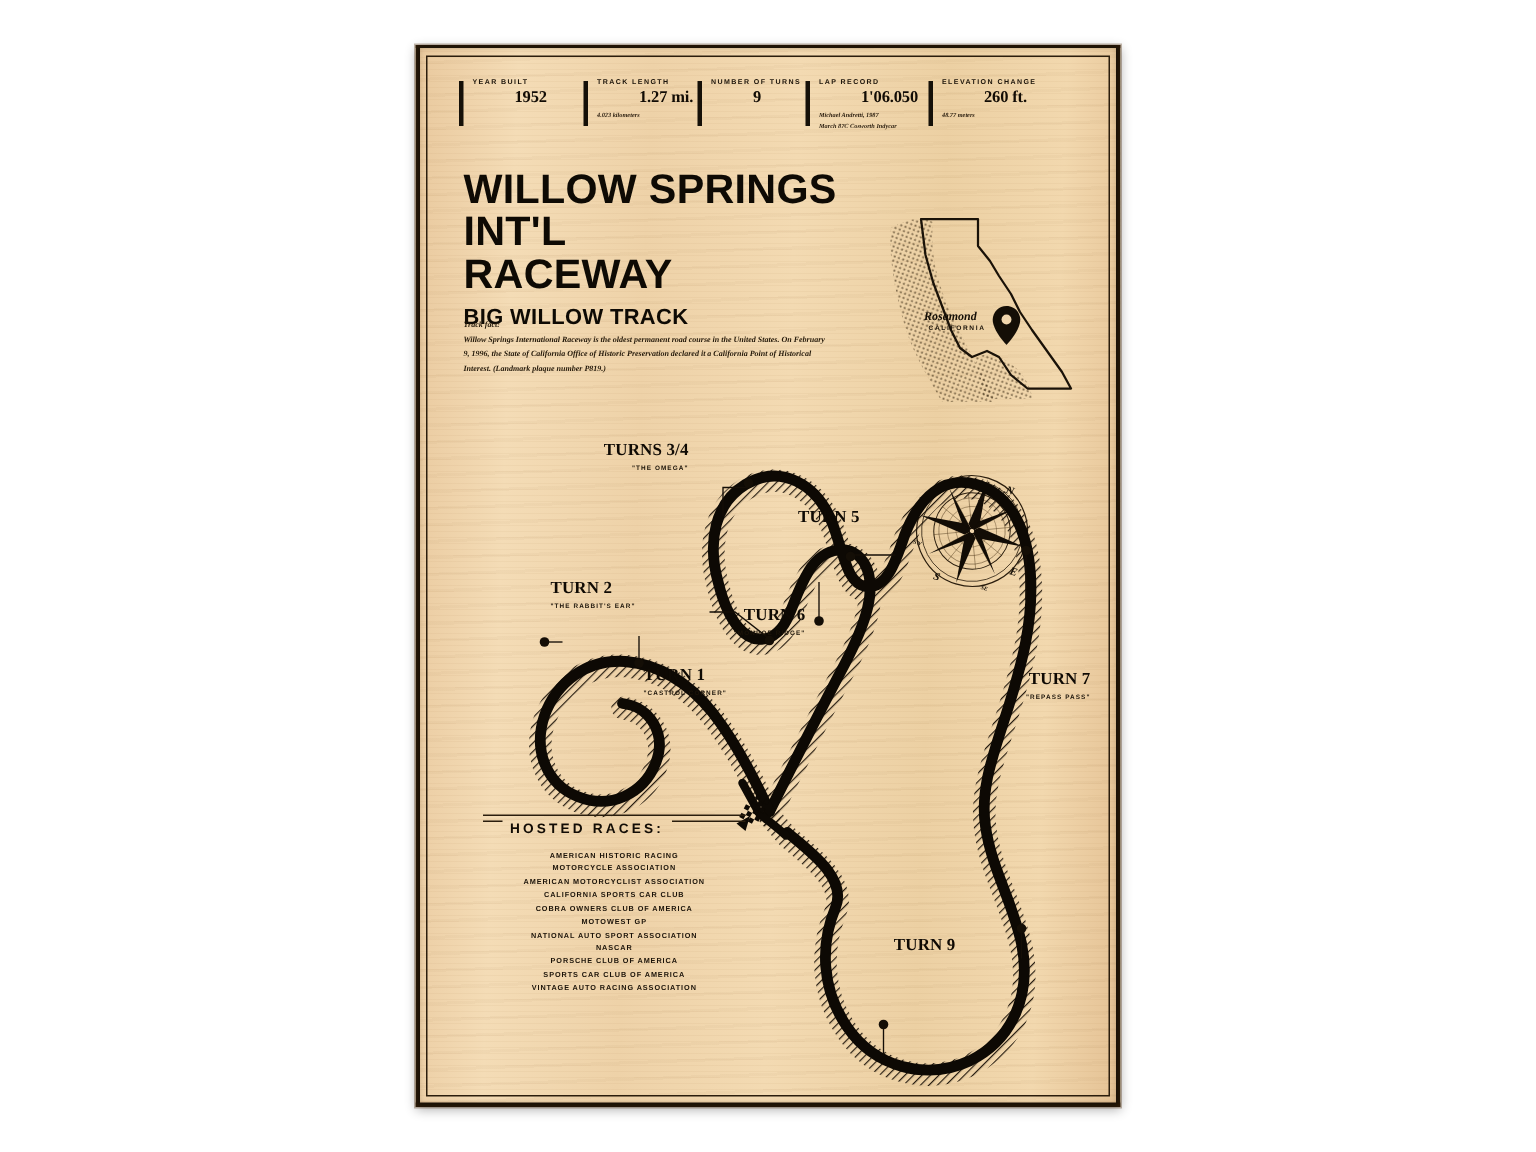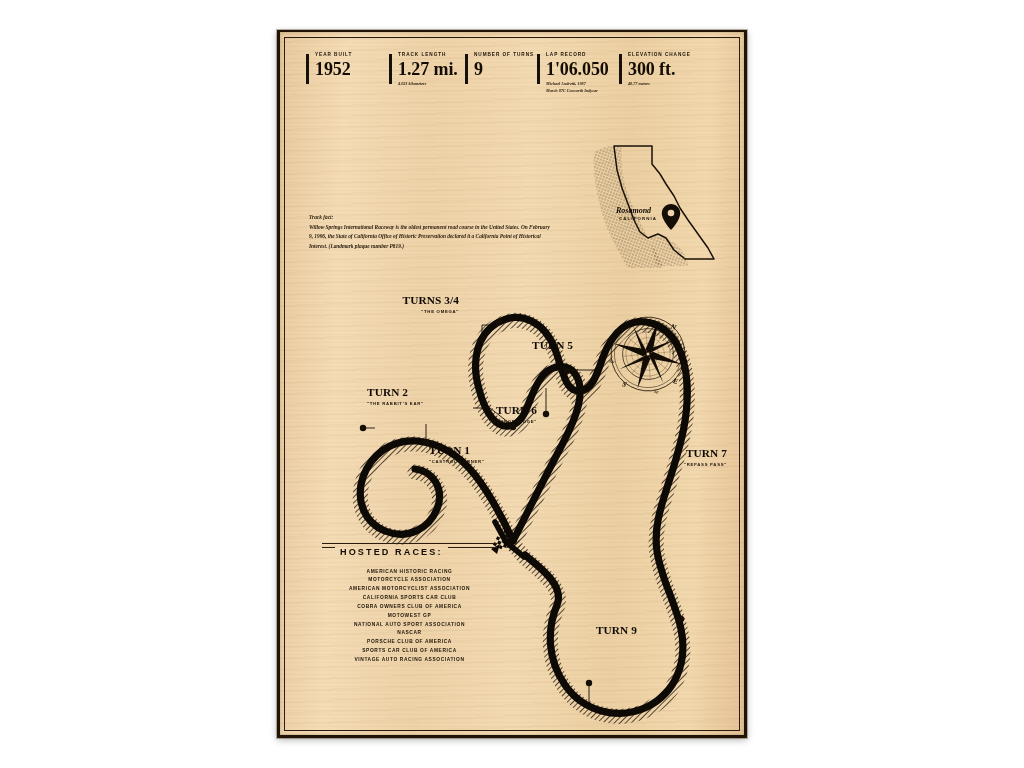--- a/index.html
+++ b/index.html
@@ -46,21 +46,21 @@
   
   #stats { position:absolute; left:29px; top:22px; right:22px; display:flex; }
   .stat { position:relative; padding-left:9px; }
   .stat .vbar { position:absolute; left:0; top:2px; width:2.6px; height:30px; background:#151008; }
   .stat-label {
     font-size:4.7px; letter-spacing:0.95px; font-weight:700; color:#1b1309;
     text-transform:uppercase; white-space:nowrap; margin-bottom:2.5px;
   }
   .stat-value {
     font-family:"Liberation Serif", serif; font-weight:700;
-    font-size:18px; color:#120c05; letter-spacing:-0.1px; line-height:1;
+    font-size:11px; color:#120c05; letter-spacing:-0.1px; line-height:1;margin-left:28px;
   }
   .stat-sub {
     font-family:"Liberation Serif", serif; font-style:italic; font-weight:700;
     font-size:4.2px; color:#2a1d0e; margin-top:3px; line-height:1.45; white-space:nowrap;
   }
   #stat-year   { width:83px; }
   #stat-length { width:76px; }
   #stat-turns  { width:72px; }
   #stat-lap    { width:82px; }
   #stat-elev   { width:80px; }
@@ -171,25 +171,30 @@
       <div class="stat" id="stat-lap">
         <span class="vbar"></span>
         <div class="stat-label">LAP RECORD</div>
         <div class="stat-value">1'06.050</div>
         <div class="stat-sub">Michael Andretti, 1987</div>
         <div class="stat-sub" style="margin-top:1px">March 87C Cosworth Indycar</div>
       </div>
       <div class="stat" id="stat-elev">
         <span class="vbar"></span>
         <div class="stat-label">ELEVATION CHANGE</div>
-        <div class="stat-value">300 ft.</div>
+        <div class="stat-value">260 ft.</div>
         <div class="stat-sub">48.77 meters</div>
       </div>
     </div>
 
+    <div id="title-block">
+      <div class="title-line">WILLOW SPRINGS INT'L</div>
+      <div class="title-line">RACEWAY</div>
+      <div id="subtitle">BIG WILLOW TRACK</div>
+    </div>
 
     <div id="fact-block">
       <span id="fact-heading">Track fact:</span>
       <span>Willow Springs International Raceway is the oldest permanent road course in the United States. On February 9, 1996, the State of California Office of Historic Preservation declared it a California Point of Historical Interest. (Landmark plaque number P819.)</span>
     </div>
 
     <div id="ca-inset">
       <svg width="132" height="126" viewBox="0 0 132 126">
         <defs>
           <pattern id="dotfill" width="3" height="3" patternUnits="userSpaceOnUse" patternTransform="rotate(20)">

